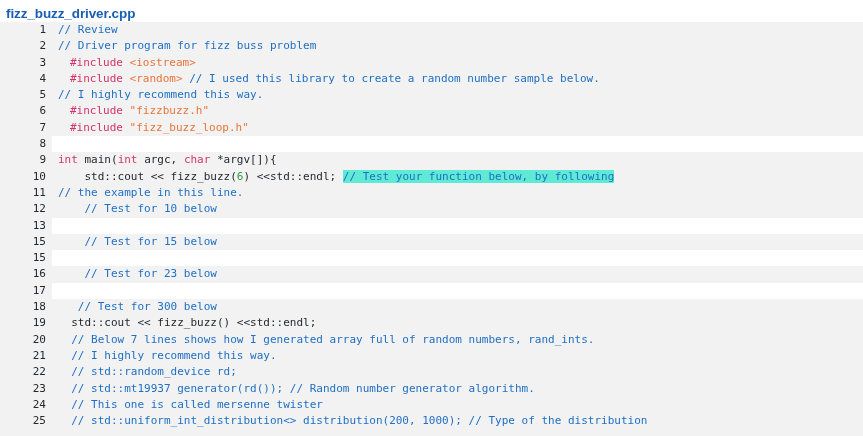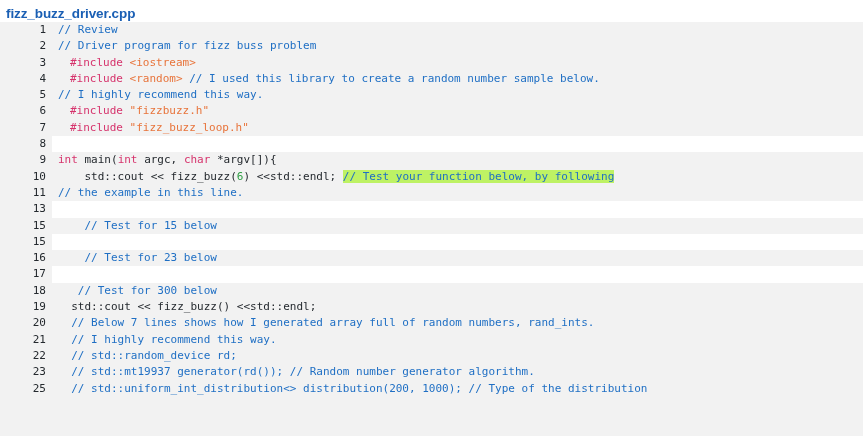--- a/index.html
+++ b/index.html
@@ -86,21 +86,21 @@
   }
 
   
   .t-comment { color: #1f6fc4; }
   .t-pre     { color: #d6336c; margin-left: 12px; }
   .t-inc     { color: #e8743b; }
   .t-str     { color: #e8743b; }
   .t-kw      { color: #d6336c; }
   .t-num     { color: #2f9e44; }
   .t-plain   { color: #24292e; }
-  .sel       { background: #bef264; }
+  .sel       { background: #5eead4; }
 </style>
 </head>
 <body>
 
 <div id="app">
 
   <div class="file-header">
     <span class="file-title">fizz_buzz_driver.cpp</span>
   </div>
 
@@ -109,27 +109,29 @@
       <div class="code-line"><div class="ln">2</div><div class="src"><span class="t-comment">// Driver program for fizz buss problem</span></div></div>
       <div class="code-line"><div class="ln">3</div><div class="src"><span class="t-pre">#include </span><span class="t-inc">&lt;iostream&gt;</span></div></div>
       <div class="code-line"><div class="ln">4</div><div class="src"><span class="t-pre">#include </span><span class="t-inc">&lt;random&gt;</span><span class="t-plain"> </span><span class="t-comment">// I used this library to create a random number sample below.</span></div></div>
       <div class="code-line"><div class="ln">5</div><div class="src"><span class="t-comment">// I highly recommend this way.</span></div></div>
       <div class="code-line"><div class="ln">6</div><div class="src"><span class="t-pre">#include </span><span class="t-str">"fizzbuzz.h"</span></div></div>
       <div class="code-line"><div class="ln">7</div><div class="src"><span class="t-pre">#include </span><span class="t-str">"fizz_buzz_loop.h"</span></div></div>
       <div class="code-line blank"><div class="ln">8</div><div class="src"></div></div>
       <div class="code-line"><div class="ln">9</div><div class="src"><span class="t-kw">int </span><span class="t-plain">main(</span><span class="t-kw">int </span><span class="t-plain">argc, </span><span class="t-kw">char </span><span class="t-plain">*argv[]){</span></div></div>
       <div class="code-line"><div class="ln">10</div><div class="src"><span class="t-plain">    std::cout &lt;&lt; fizz_buzz(</span><span class="t-num">6</span><span class="t-plain">) &lt;&lt;std::endl; </span><span class="t-comment sel">// Test your function below, by following</span></div></div>
       <div class="code-line"><div class="ln">11</div><div class="src"><span class="t-comment">// the example in this line.</span></div></div>
+      <div class="code-line"><div class="ln">12</div><div class="src"><span class="t-comment">    // Test for 10 below</span></div></div>
       <div class="code-line blank"><div class="ln">13</div><div class="src"></div></div>
       <div class="code-line"><div class="ln">15</div><div class="src"><span class="t-comment">    // Test for 15 below</span></div></div>
       <div class="code-line blank"><div class="ln">15</div><div class="src"></div></div>
       <div class="code-line"><div class="ln">16</div><div class="src"><span class="t-comment">    // Test for 23 below</span></div></div>
       <div class="code-line blank"><div class="ln">17</div><div class="src"></div></div>
       <div class="code-line"><div class="ln">18</div><div class="src"><span class="t-comment">   // Test for 300 below</span></div></div>
       <div class="code-line"><div class="ln">19</div><div class="src"><span class="t-plain">  std::cout &lt;&lt; fizz_buzz() &lt;&lt;std::endl;</span></div></div>
       <div class="code-line"><div class="ln">20</div><div class="src"><span class="t-comment">  // Below 7 lines shows how I generated array full of random numbers, rand_ints.</span></div></div>
       <div class="code-line"><div class="ln">21</div><div class="src"><span class="t-comment">  // I highly recommend this way.</span></div></div>
       <div class="code-line"><div class="ln">22</div><div class="src"><span class="t-comment">  // std::random_device rd;</span></div></div>
       <div class="code-line"><div class="ln">23</div><div class="src"><span class="t-comment">  // std::mt19937 generator(rd()); // Random number generator algorithm.</span></div></div>
+      <div class="code-line"><div class="ln">24</div><div class="src"><span class="t-comment">  // This one is called mersenne twister</span></div></div>
       <div class="code-line"><div class="ln">25</div><div class="src"><span class="t-comment">  // std::uniform_int_distribution&lt;&gt; distribution(200, 1000); // Type of the distribution</span></div></div>
     </div>
 
 </div>
 
 </body></html>

